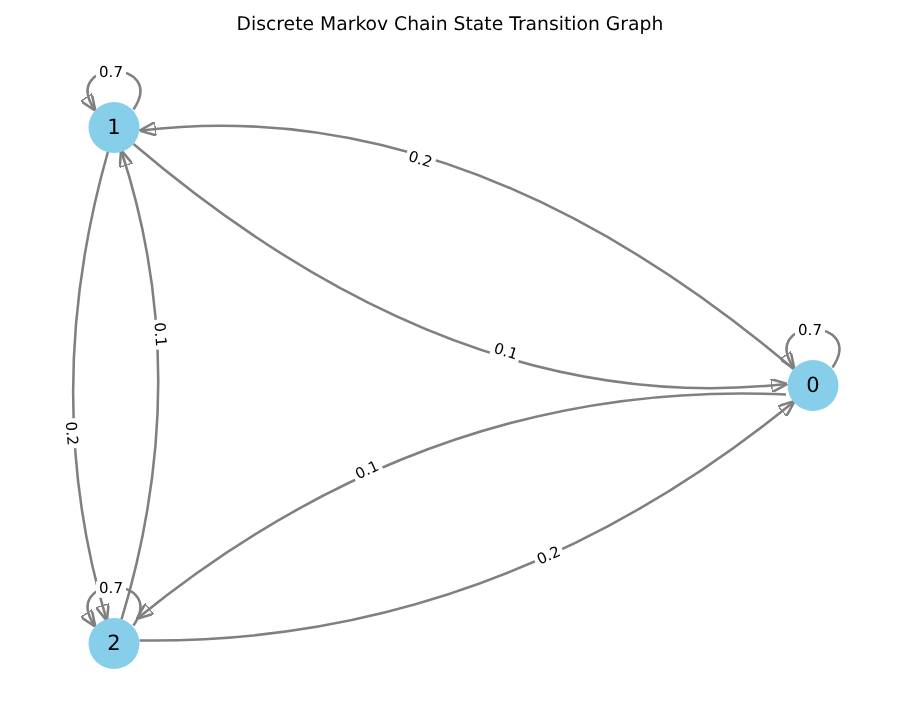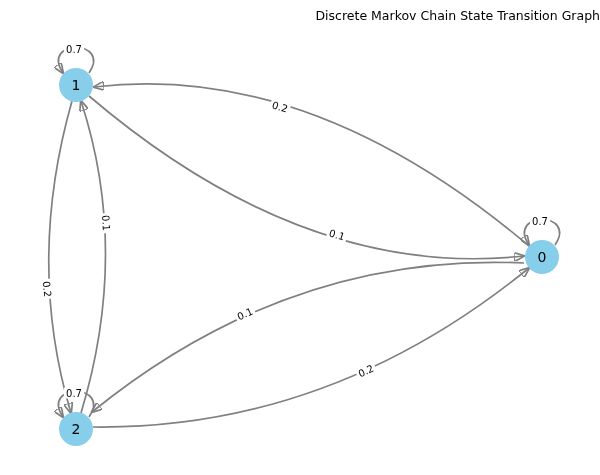--- a/index.html
+++ b/index.html
@@ -6,21 +6,21 @@
   .figure{
     position:relative;
     width:600px;height:475px;
     background:#ffffff;
     font-family:"DejaVu Sans",sans-serif;
     overflow:hidden;
   }
   .title{
     position:absolute;
     left:0;top:8px;width:600px;
-    text-align:right;
+    text-align:center;
     font-size:12.5px;
     color:#000000;
   }
   .edges-layer{
     position:absolute;left:0;top:0;
   }
   .edges-layer path{
     fill:none;
     stroke:#808080;
     stroke-width:1.7;

